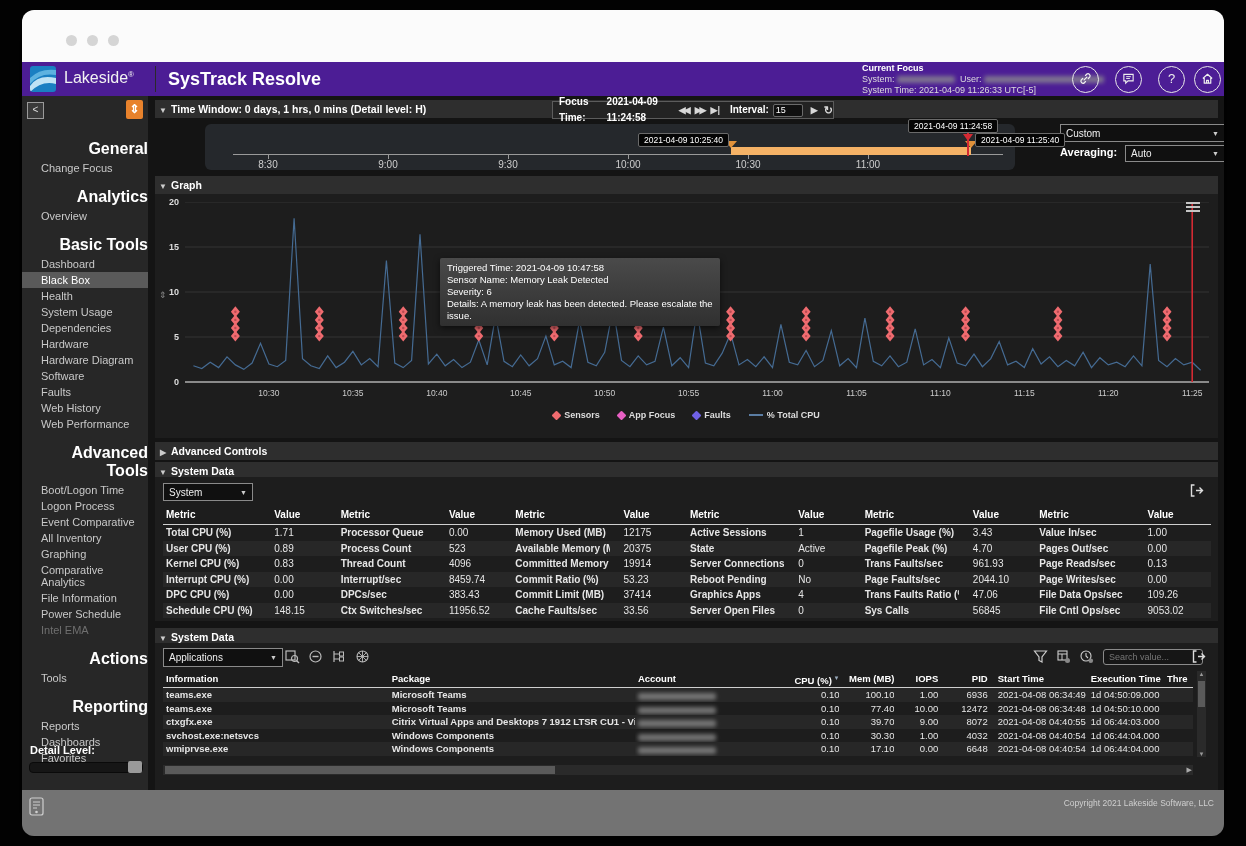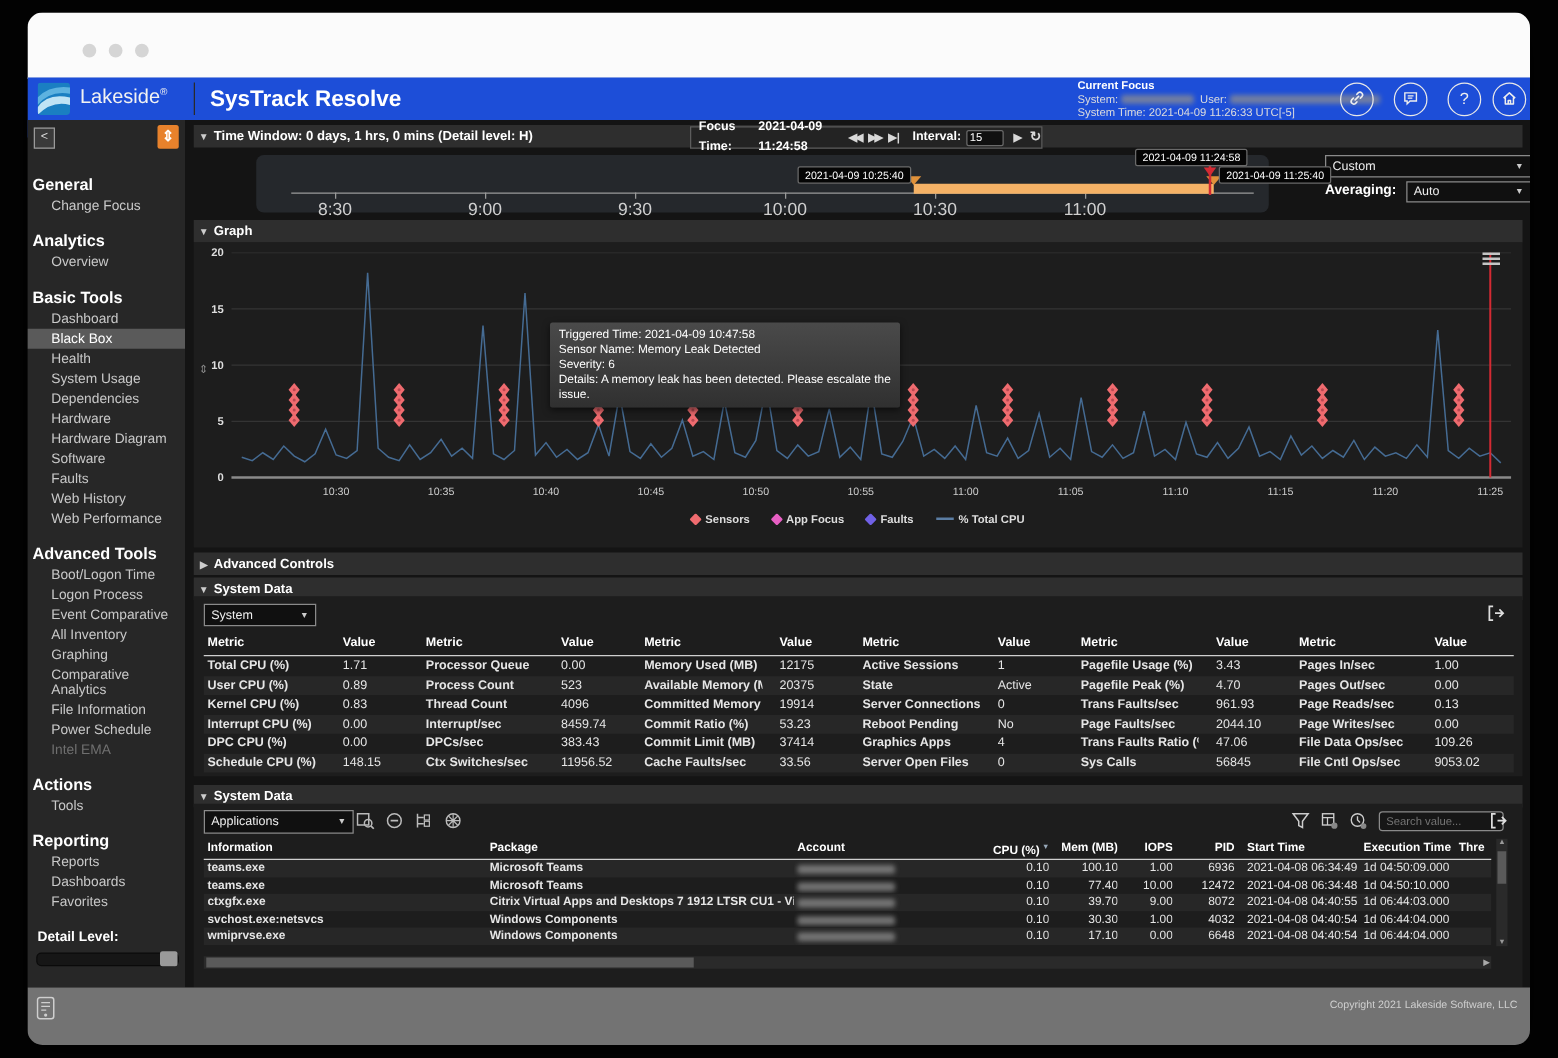--- a/index.html
+++ b/index.html
@@ -1,35 +1,35 @@
 <!DOCTYPE html>
 <html><head>
 <meta charset="utf-8">
 <style>
   html,body{margin:0;padding:0;background:#000;}
   .stage{position:relative;width:1246px;height:846px;background:#030303;font-family:"Liberation Sans",sans-serif;overflow:hidden;}
   .window{position:absolute;left:22px;top:10px;width:1202px;height:826px;border-radius:12px;background:#141414;overflow:hidden;box-shadow:0 4px 30px rgba(0,0,0,.8);}
   .titlebar{position:absolute;left:0;top:0;width:100%;height:52px;background:#fbfbfb;border-bottom:1px solid #e2e2e2;}
   .dot{position:absolute;top:25px;width:11px;height:11px;border-radius:50%;background:#d5d5d5;}
   
-  .appheader{position:absolute;left:0;top:52px;width:100%;height:48px;background:#1d4ed8;color:#fff;}
+  .appheader{position:absolute;left:0;top:52px;width:100%;height:48px;background:#4c1d95;color:#fff;}
   .logo{position:absolute;left:8px;top:4px;width:26px;height:26px;border-radius:3px;overflow:hidden;}
   .brand{position:absolute;left:42px;top:7px;font-size:16px;color:#f2f2f2;}
   .brand sup{font-size:8px;}
   .apptitle{position:absolute;left:133px;top:4px;font-size:18px;font-weight:bold;color:#fff;padding-left:12px;border-left:1px solid #2a2a2a;height:26px;line-height:26px;}
   .curfocus{position:absolute;left:840px;top:1px;font-size:9px;color:#ddd;line-height:11px;}
   .curfocus .t{font-weight:bold;color:#fff;}
   .redact{display:inline-block;height:7px;background:#8f8f8f;border-radius:2px;filter:blur(2px);opacity:.75;vertical-align:middle;}
   .hicon{position:absolute;top:4px;width:25px;height:25px;border:1.5px solid #e8e8e8;border-radius:50%;color:#eee;text-align:center;line-height:24px;font-size:13px;cursor:pointer;}
   
   .sidebar{position:absolute;left:0;top:86px;width:126px;height:694px;background:#272727;color:#c9c9c9;font-size:11px;}
   .collapse-btn{position:absolute;left:5px;top:6px;width:15px;height:15px;border:1px solid #9a9a9a;background:#3a3a3a;color:#ddd;font-size:10px;text-align:center;line-height:14px;}
   .orange-btn{position:absolute;right:5px;top:4px;width:17px;height:19px;background:#e8822c;border-radius:2px;color:#fff;text-align:center;line-height:19px;font-size:12px;font-weight:bold;}
   .nav{position:absolute;left:0;top:32px;width:100%;}
-  .nav-title{font-weight:bold;color:#fff;margin:12px 0 2px 4px;font-size:13px;}
+  .nav-title{font-weight:bold;color:#fff;margin:12px 0 2px 24px;font-size:16px;text-align:right;}
   .nav-item{padding:2px 0 2px 19px;color:#c9c9c9;cursor:pointer;line-height:12px;}
   .nav-item.sel{background:#5a5a5a;color:#fff;}
   .nav-item.dis{color:#6f6f6f;}
   .detail-level{position:absolute;left:0;top:648px;width:100%;}
   .detail-level .lbl{color:#fff;font-weight:bold;margin-left:8px;font-size:11px;}
   .slider{position:absolute;left:7px;top:18px;width:112px;height:9px;background:#161616;border-radius:4px;border:1px solid #0a0a0a;}
   .slider .thumb{position:absolute;right:0;top:-2px;width:14px;height:12px;background:#9a9a9a;border-radius:2px;}
   
   .main{position:absolute;left:126px;top:86px;width:1076px;height:694px;background:#141414;}
   .secbar{position:absolute;left:7px;width:1063px;height:18px;background:#2e2e2e;color:#fff;font-size:10.5px;font-weight:bold;line-height:18px;}
@@ -38,21 +38,21 @@
   .focus-group{position:absolute;left:397px;top:1px;width:280px;height:16px;border:1px solid #5c5c5c;background:#232323;color:#fff;font-size:10px;line-height:16px;display:flex;align-items:center;}
   .focus-group .fl{font-weight:bold;margin-left:6px;}
   .navbtn{color:#d8d8d8;font-size:9px;margin-left:6px;letter-spacing:-2px;cursor:pointer;}
   .navbtn.single{letter-spacing:0;}
   .interval-lbl{font-weight:bold;margin-left:10px;}
   .interval-input{width:24px;height:11px;margin-left:4px;background:#101010;border:1px solid #6a6a6a;border-radius:2px;color:#fff;font-size:9px;padding:0 2px;font-family:"Liberation Sans",sans-serif;}
   
   .timeline-panel{position:absolute;left:57px;top:28px;width:810px;height:46px;background:#25282c;border-radius:6px;}
   .tl-axis{position:absolute;left:28px;top:30px;width:770px;height:1px;background:#9a9a9a;}
   .tl-tick{position:absolute;top:30px;width:1px;height:5px;background:#9a9a9a;}
-  .tl-ticklbl{position:absolute;top:35px;font-size:14px;color:#cfcfcf;transform:translateX(-50%);}
+  .tl-ticklbl{position:absolute;top:35px;font-size:10px;color:#cfcfcf;transform:translateX(-50%);}
   .tl-band{position:absolute;top:23px;height:8px;background:#f5b266;}
   .tl-handle{position:absolute;top:17px;width:0;height:0;border-left:6px solid transparent;border-right:6px solid transparent;border-top:7px solid #e0913a;}
   .tl-redline{position:absolute;top:8px;width:2px;height:24px;background:#d42a33;}
   .tl-redarrow{position:absolute;top:10px;width:0;height:0;border-left:5px solid transparent;border-right:5px solid transparent;border-top:7px solid #d42a33;}
   .tl-label{position:absolute;height:12px;background:#050505;border:1px solid #6a6a6a;border-radius:2px;color:#fff;font-size:8.5px;line-height:12px;padding:0 5px;white-space:nowrap;z-index:5;}
   .dropdown{background:#101010;border:1px solid #8a8a8a;color:#eee;font-size:10px;display:flex;align-items:center;justify-content:space-between;padding:0 5px;cursor:pointer;}
   .dropdown .arr{font-size:7px;color:#ccc;}
   .avg-lbl{position:absolute;left:912px;top:50px;font-size:11px;font-weight:bold;color:#fff;}
   
   .graph-panel{position:absolute;left:7px;top:98px;width:1063px;height:244px;background:#1d1d1d;}
@@ -456,21 +456,21 @@
               <div class="mcell-m">Total CPU (%)</div>
               <div class="mcell-v">1.71</div>
               <div class="mcell-m">Processor Queue</div>
               <div class="mcell-v">0.00</div>
               <div class="mcell-m">Memory Used (MB)</div>
               <div class="mcell-v">12175</div>
               <div class="mcell-m">Active Sessions</div>
               <div class="mcell-v">1</div>
               <div class="mcell-m">Pagefile Usage (%)</div>
               <div class="mcell-v">3.43</div>
-              <div class="mcell-m">Pages In/sec</div>
+              <div class="mcell-m">Value In/sec</div>
               <div class="mcell-v">1.00</div>
             </div>
             <div class="mrow">
               <div class="mcell-m">User CPU (%)</div>
               <div class="mcell-v">0.89</div>
               <div class="mcell-m">Process Count</div>
               <div class="mcell-v">523</div>
               <div class="mcell-m">Available Memory (MB)</div>
               <div class="mcell-v">20375</div>
               <div class="mcell-m">State</div>

